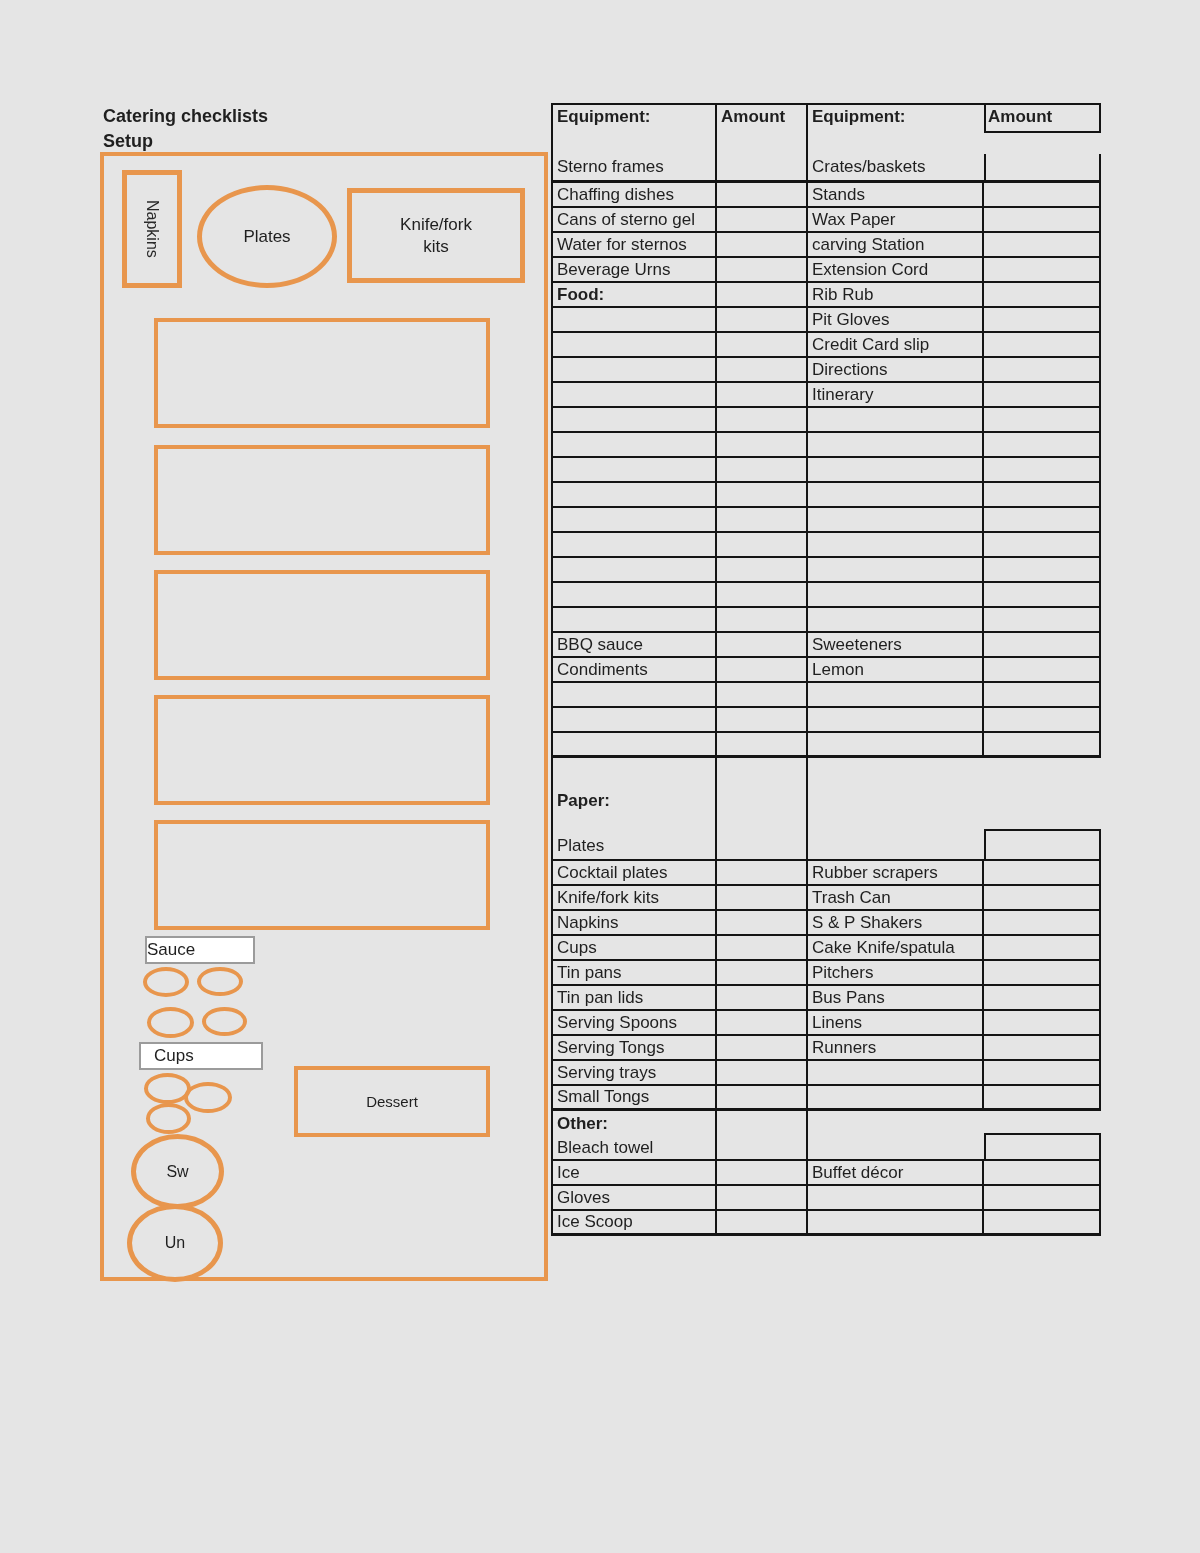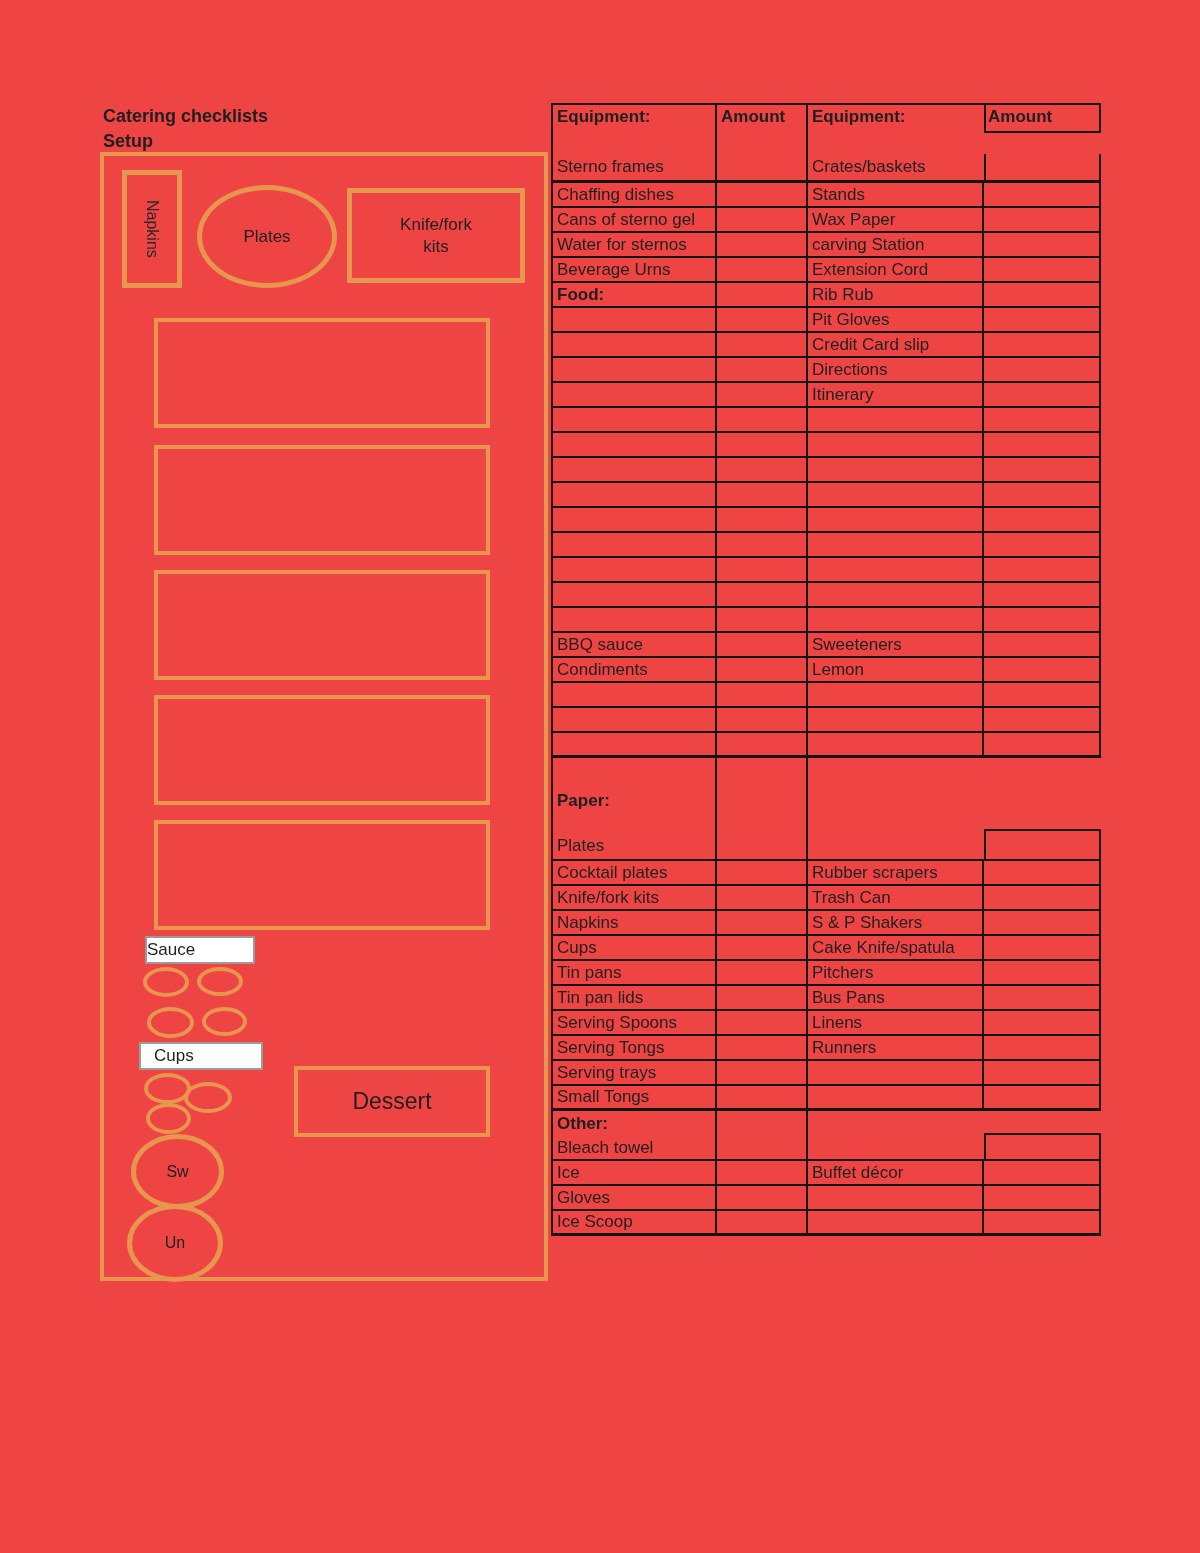--- a/index.html
+++ b/index.html
@@ -1,18 +1,18 @@
 <!DOCTYPE html>
 <html style="--o: #E8964D; --tb: #141414; --lg: #9b9b9b;"><head>
 <meta charset="utf-8">
 <style>
   :root{ --o:#E8964D; --tb:#141414; --lg:#9b9b9b; }
   html,body{margin:0;padding:0;background:#ffffff;}
   .canvas{
-    position:relative;width:1200px;height:1553px;background:#ef4444;
+    position:relative;width:1200px;height:1553px;background:#e5e5e5;
     font-family:"Liberation Sans",sans-serif;color:#1f1f1f;overflow:hidden;
   }
   
   .title{position:absolute;left:103px;top:106px;font-size:18px;font-weight:700;}
   .subtitle{position:absolute;left:103px;top:131px;font-size:18px;font-weight:700;}
 
   
   .obox{position:absolute;border:4px solid var(--o);box-sizing:border-box;background:transparent;}
   .oell{position:absolute;border:4px solid var(--o);border-radius:50%;box-sizing:border-box;background:transparent;}
   .cen{display:flex;align-items:center;justify-content:center;text-align:center;}
@@ -29,21 +29,21 @@
   .cups{left:139px;top:1042px;width:124px;height:28px;padding-left:13px;}
   .s1{left:143px;top:967px;width:46px;height:30px;}
   .s2{left:197px;top:967px;width:46px;height:29px;}
   .s3{left:147px;top:1007px;width:47px;height:31px;}
   .s4{left:202px;top:1007px;width:45px;height:29px;}
   .e5{left:144px;top:1073px;width:47px;height:31px;}
   .e6{left:184px;top:1082px;width:48px;height:31px;}
   .e7{left:146px;top:1103px;width:45px;height:31px;}
   .sw{left:131px;top:1134px;width:93px;height:75px;border-width:5px;font-size:16px;}
   .un{left:127px;top:1204px;width:96px;height:78px;border-width:5px;font-size:16px;}
-  .dessert{left:294px;top:1066px;width:196px;height:71px;font-size:23px;}
+  .dessert{left:294px;top:1066px;width:196px;height:71px;font-size:15px;}
 
   
   #etable{position:absolute;left:551px;top:103px;border-top:2px solid var(--tb);border-left:2px solid var(--tb);}
   .trow{display:flex;box-sizing:border-box;height:25px;border-bottom:2px solid var(--tb);text-align:center;}
   .trow.thick{border-bottom-width:3px;}
   .trow.header{height:78px;}
   .trow.paper-section{height:103px;}
   .trow.other-section{height:50px;}
   .tc{box-sizing:border-box;height:100%;font-size:17px;padding-left:4px;
       display:flex;align-items:center;white-space:nowrap;overflow:hidden;}

